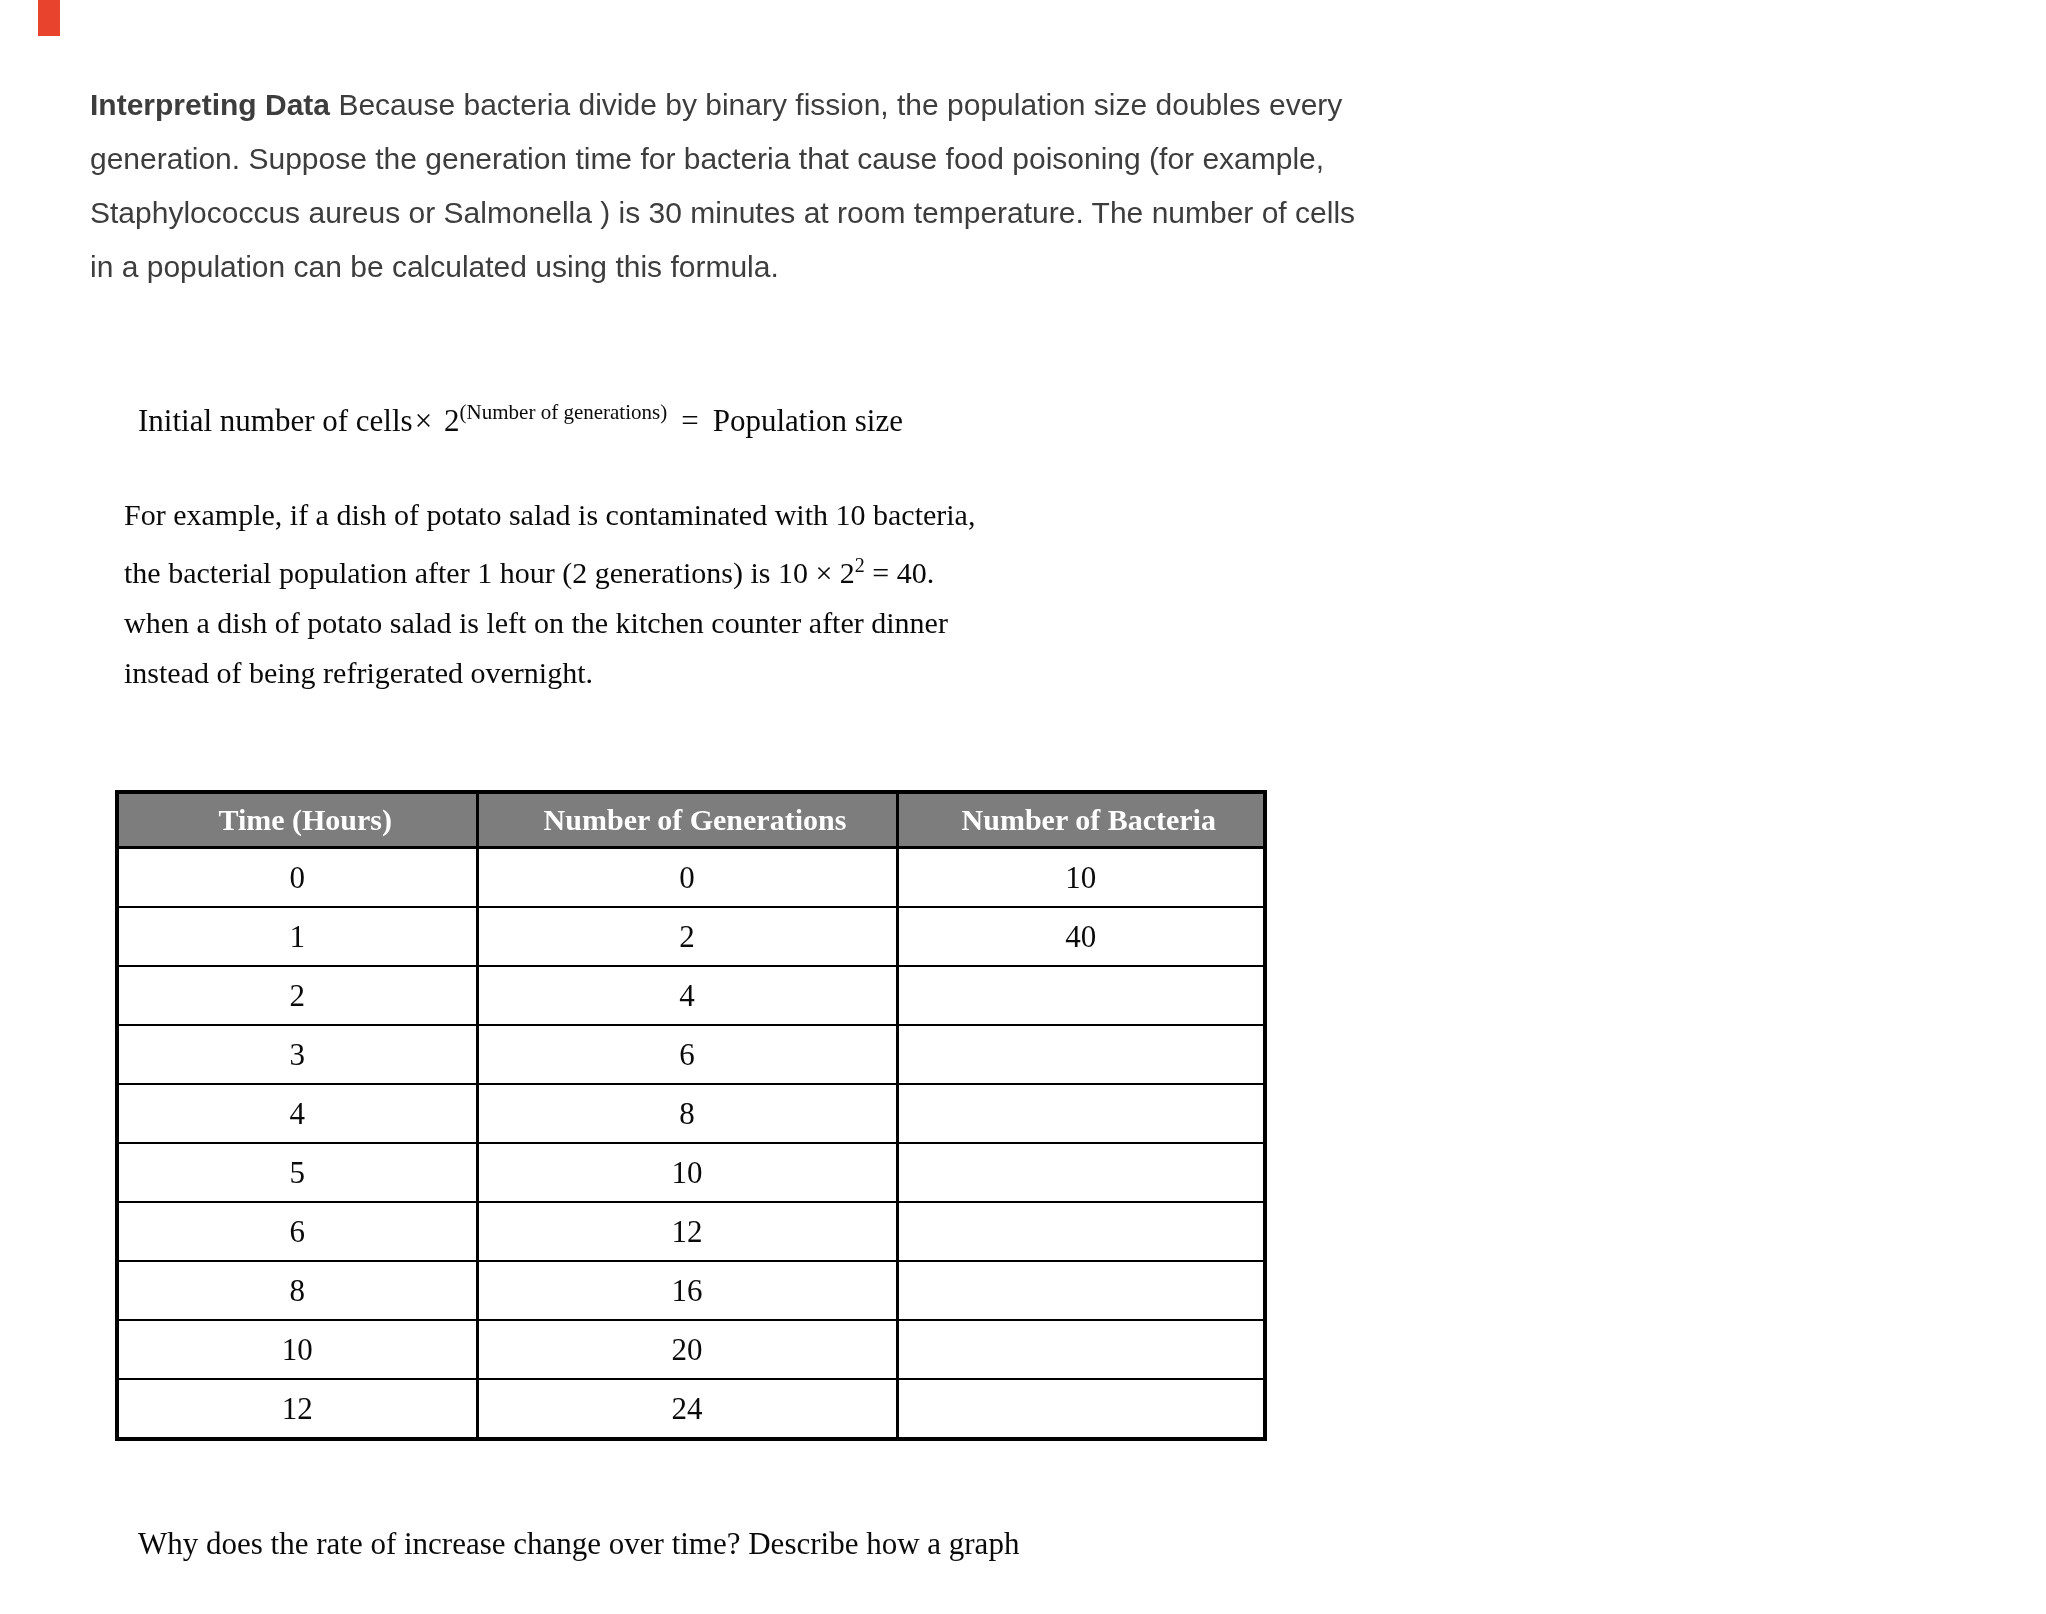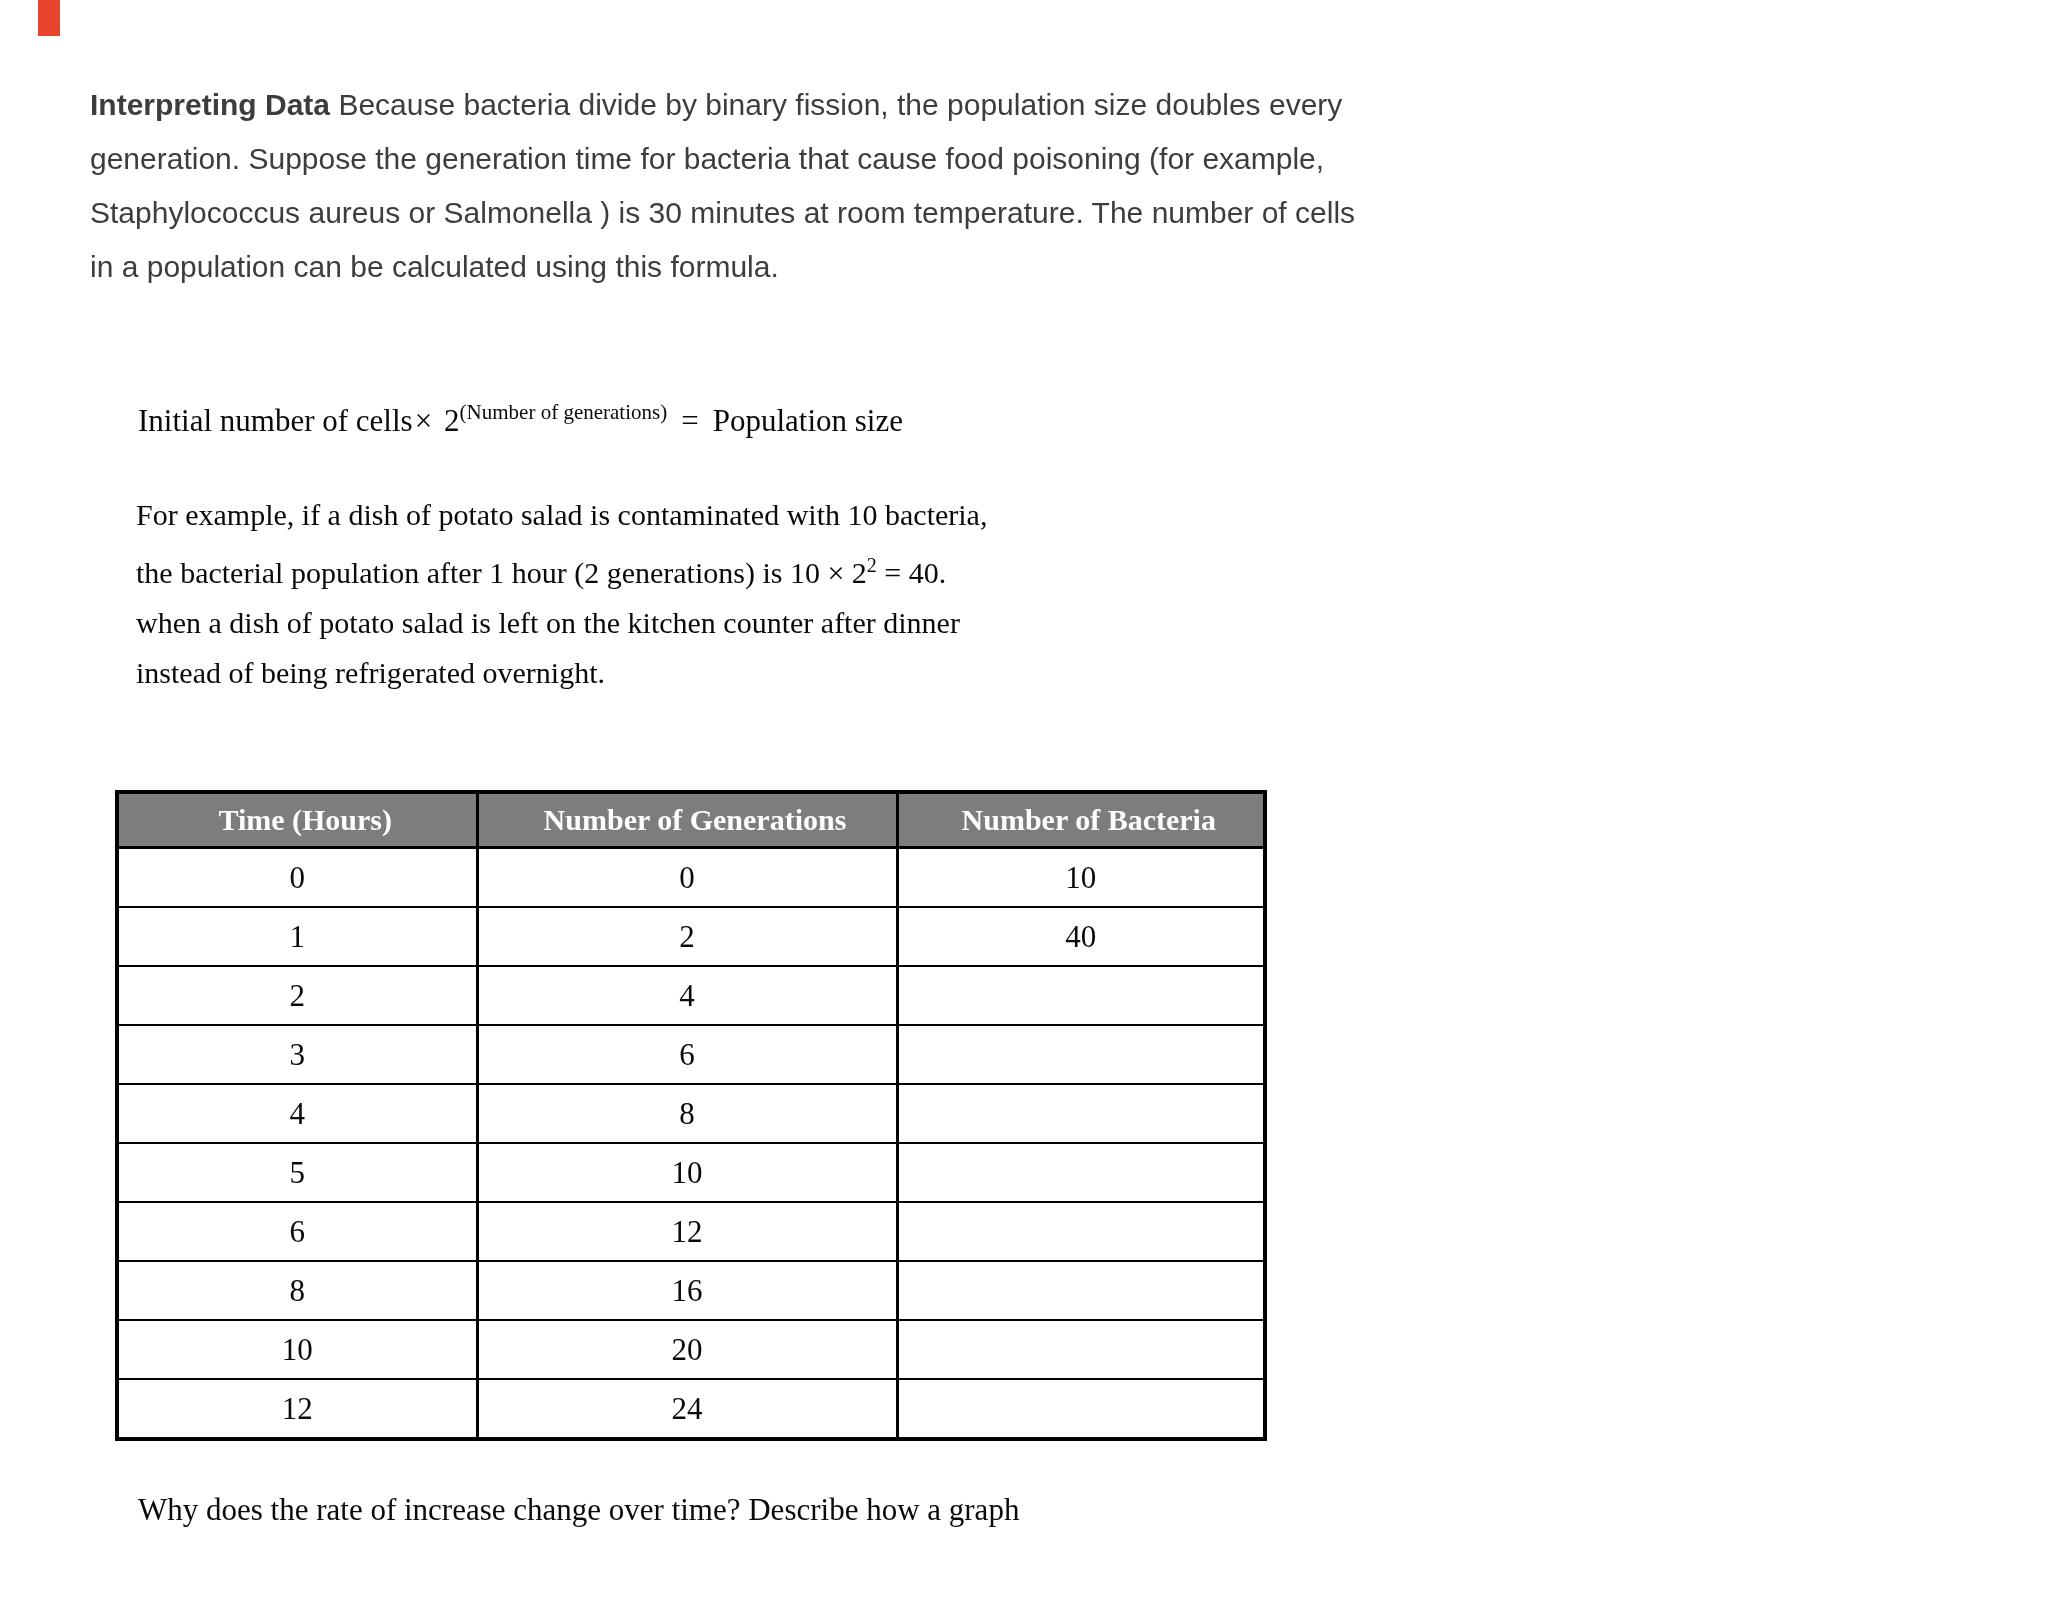--- a/index.html
+++ b/index.html
@@ -49,21 +49,21 @@
     white-space: nowrap;
     font-family: Liberation Serif, serif;
   }
   .formula .op     { margin: 0 4px 0 2px; }
   .formula .base   { margin-left: 8px; }
   .formula .sup    { font-size: 21px; vertical-align: 12px; }
   .formula .equals { margin: 0 14px; }
 
   .example {
     position: absolute;
-    left: 136px;
+    left: 124px;
     top: 490px;
     font-size: 30px;
     line-height: 50px;
   }
   .example .line { display: block; white-space: nowrap; }
   .example .sup  { font-size: 20px; vertical-align: 11px; }
 
   
   .bacteria-table {
     position: absolute;
@@ -101,21 +101,21 @@
   .bacteria-table th + th,
   .bacteria-table td + td { border-left: 3px solid #000000; }
 
   .question {
     position: absolute;
     left: 138px;
     top: 1485px;
     font-size: 31px;
     line-height: 50px;
   }
-  .question .line { display: block; white-space: nowrap; }
+  .question .line { display: block; white-space: nowrap; margin-top: 34px; }
 </style>
 </head>
 <body>
 
 <div class="red-marker"></div>
 
 <div class="intro">
   <span class="line"><span class="lead">Interpreting Data</span> <span>Because bacteria divide by binary fission, the population size doubles every</span></span>
   <span class="line">generation. Suppose the generation time for bacteria that cause food poisoning (for example,</span>
   <span class="line">Staphylococcus aureus or Salmonella ) is 30 minutes at room temperature. The number of cells</span>

